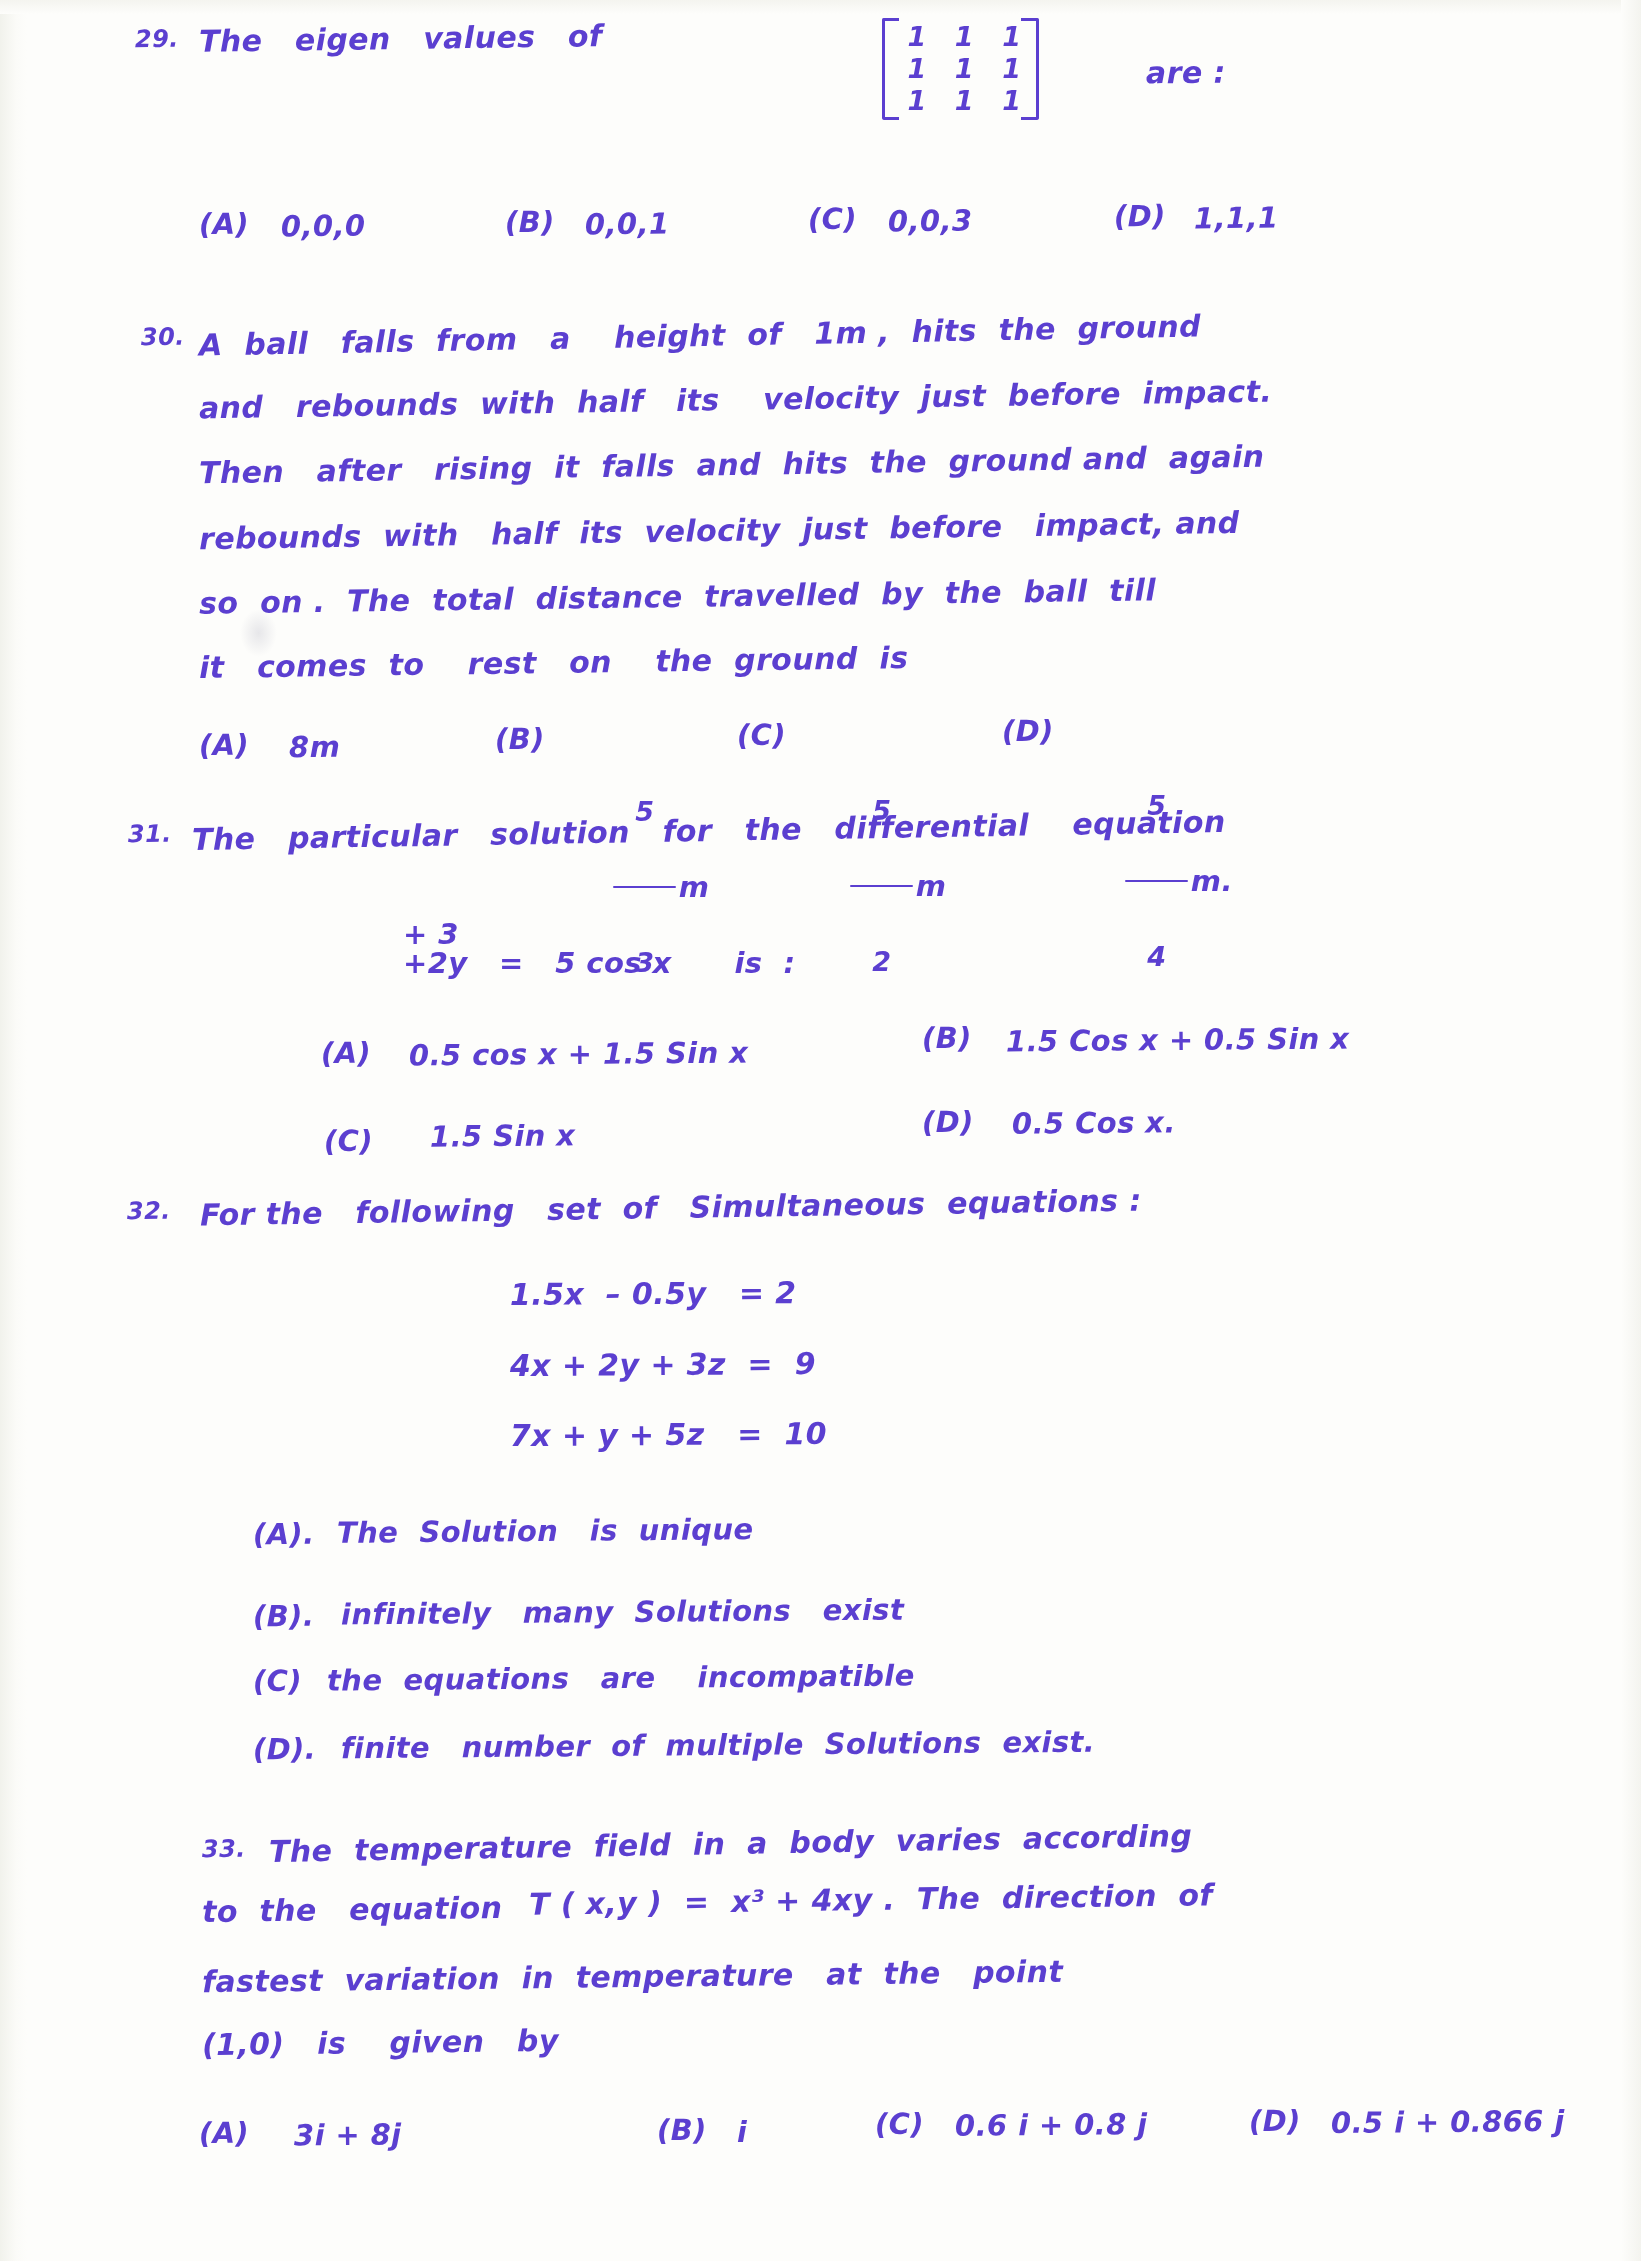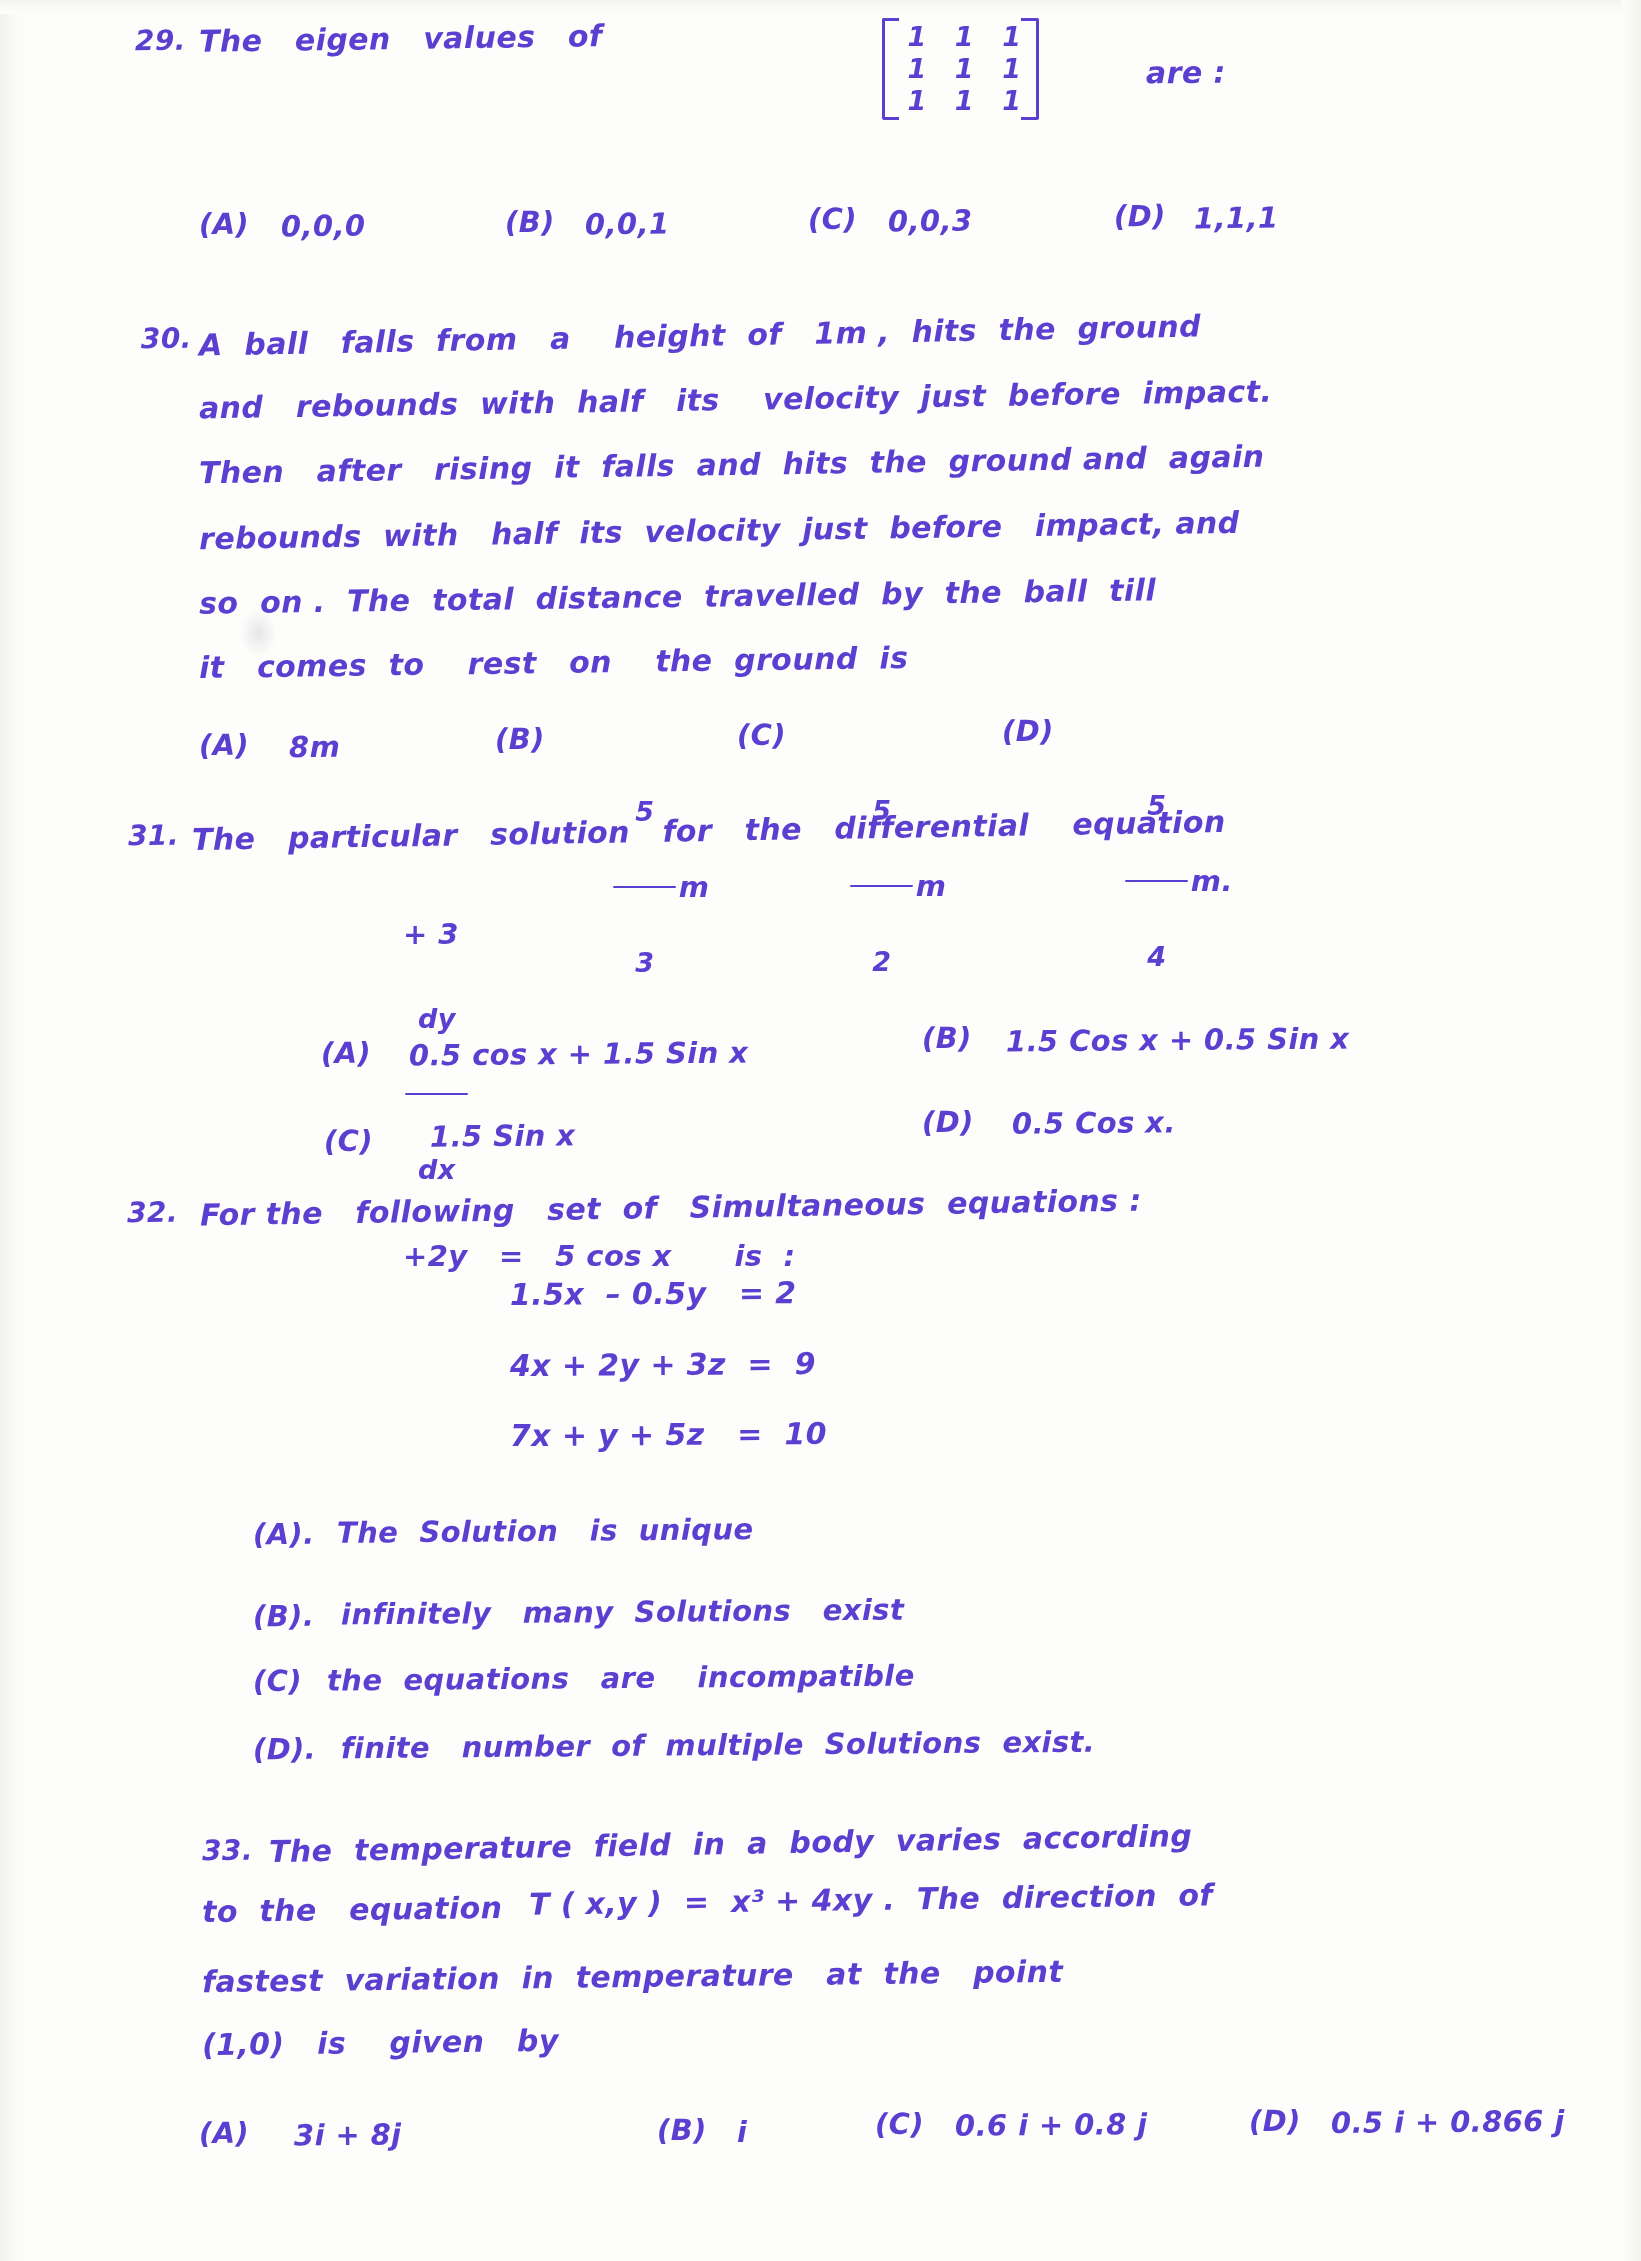--- a/index.html
+++ b/index.html
@@ -53,21 +53,21 @@
     position: absolute;
     color: #5b3fd0;
     font-family: "DejaVu Sans", sans-serif;
     font-style: italic;
     font-weight: 600;
     letter-spacing: 0.4px;
     white-space: pre;
     line-height: 1;
   }
   .q-num {
-    font-size: 28px;
+    font-size: 24px;
   }
   .line {
     font-size: 30px;
   }
   .opt {
     font-size: 29px;
   }
 
   
   .frac {
@@ -221,25 +221,20 @@
       <span class="bar"></span>
       <span class="den">4</span>
     </span><span class="unit">m.</span>
   </div>
 
   <div class="ink q-num" style="left:128px; top:822px; transform:rotate(-0.8deg);">31.</div>
   <div class="ink line" style="left:192px; top:816px; transform:rotate(-1.0deg);">The   particular   solution   for   the   differential    equation</div>
 
   <div class="ink" style="left:361px; top:891px; font-size:29px;">
     <span>+ 3</span>
-    <span class="frac">
-      <span class="num">dy</span>
-      <span class="bar"></span>
-      <span class="den">dx</span>
-    </span>
     <span>+2y   =   5 cos x      is  :</span>
   </div>
 
   <div class="ink opt" style="left:321px; top:1039px; transform:rotate(-0.5deg);">(A)</div>
   <div class="ink opt" style="left:409px; top:1040px; transform:rotate(-0.5deg);">0.5 cos x + 1.5 Sin x</div>
 
   <div class="ink opt" style="left:922px; top:1024px; transform:rotate(-0.5deg);">(B)</div>
   <div class="ink opt" style="left:1006px; top:1026px; transform:rotate(-0.5deg);">1.5 Cos x + 0.5 Sin x</div>
 
   <div class="ink opt" style="left:324px; top:1127px; transform:rotate(-0.5deg);">(C)</div>

